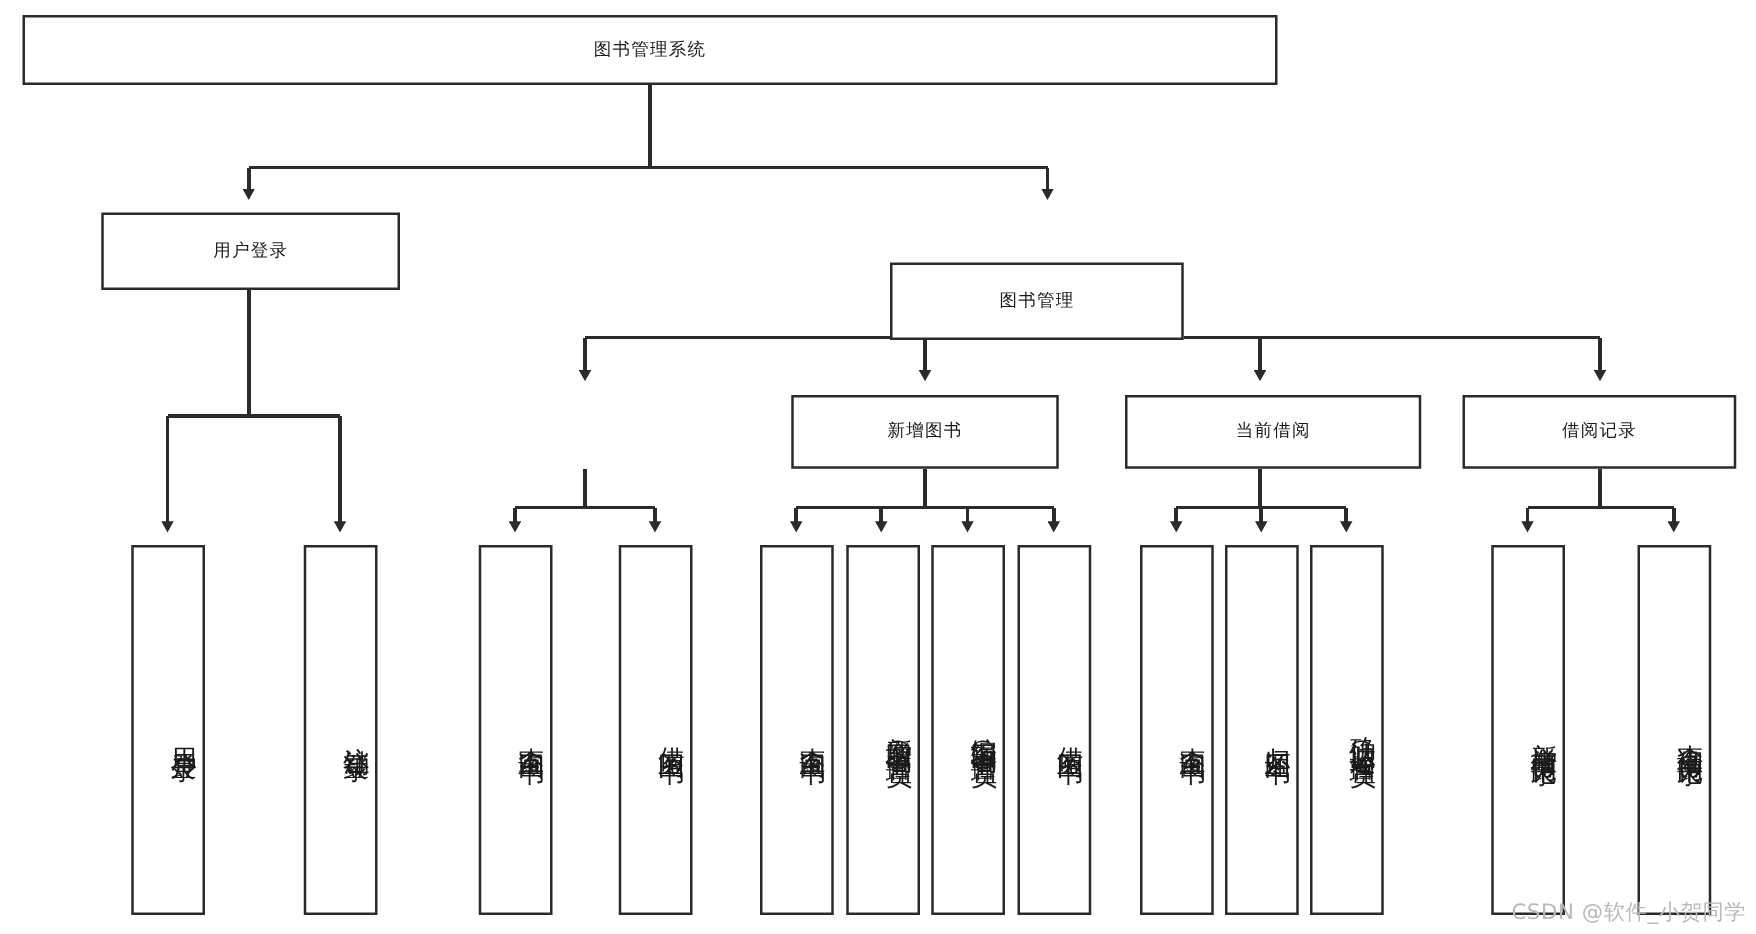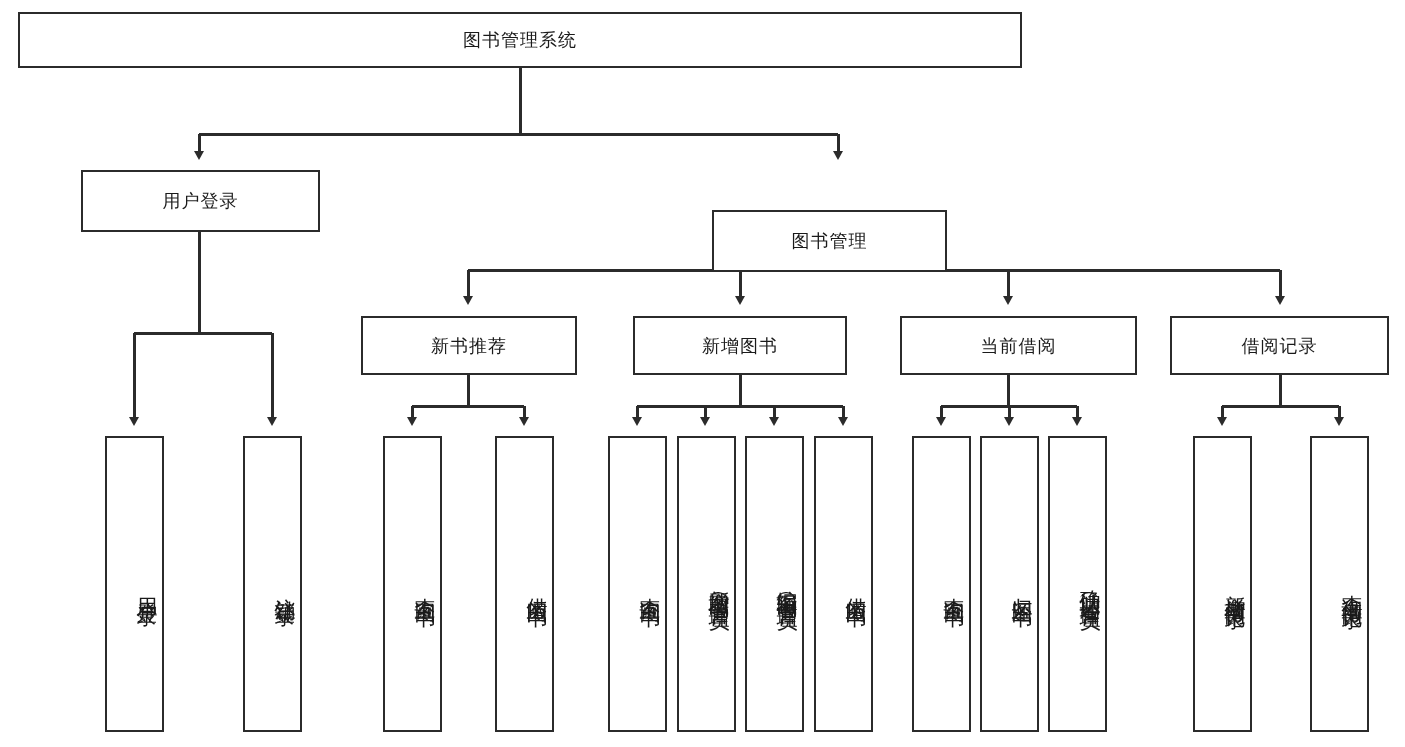--- a/index.html
+++ b/index.html
@@ -31,21 +31,21 @@
     position: absolute;
     box-sizing: border-box;
     border: 2px solid #2b2b2b;
     background: #ffffff;
     display: flex;
     align-items: center;
     justify-content: center;
     color: #1a1a1a;
   }
   .node-h {
-    font-size: 18px;
+    font-size: 14px;
     letter-spacing: 1px;
     line-height: 1.2;
     white-space: nowrap;
   }
   .node-v {
     writing-mode: vertical-rl;
     text-orientation: upright;
     font-size: 21px;
     line-height: 1.45;
     letter-spacing: 3px;
@@ -131,23 +131,20 @@
     <span>图书管理系统</span>
   </div>
 
   <div class="node-box node-h" style="left:81px; top:170px; width:239px; height:62px;">
     <span>用户登录</span>
   </div>
   <div class="node-box node-h" style="left:712px; top:170px; width:235px; height:62px;margin-top:40px;">
     <span>图书管理</span>
   </div>
 
-  <div class="node-box node-h" style="left:361px; top:316px; width:216px; height:59px;">
-    <span>新书推荐</span>
-  </div>
   <div class="node-box node-h" style="left:633px; top:316px; width:214px; height:59px;">
     <span>新增图书</span>
   </div>
   <div class="node-box node-h" style="left:900px; top:316px; width:237px; height:59px;">
     <span>当前借阅</span>
   </div>
   <div class="node-box node-h" style="left:1170px; top:316px; width:219px; height:59px;">
     <span>借阅记录</span>
   </div>
 
@@ -188,14 +185,15 @@
     <span>确认归还（管理员）</span>
   </div>
 
   <div class="node-box node-v" style="left:1193px; top:436px; width:59px; height:296px;">
     <span>新增借阅记录</span>
   </div>
   <div class="node-box node-v" style="left:1310px; top:436px; width:59px; height:296px;">
     <span>查询借阅记录</span>
   </div>
 
+  <div class="watermark">CSDN @软件_小贺同学</div>
 
 </div>
 
 </body></html>

